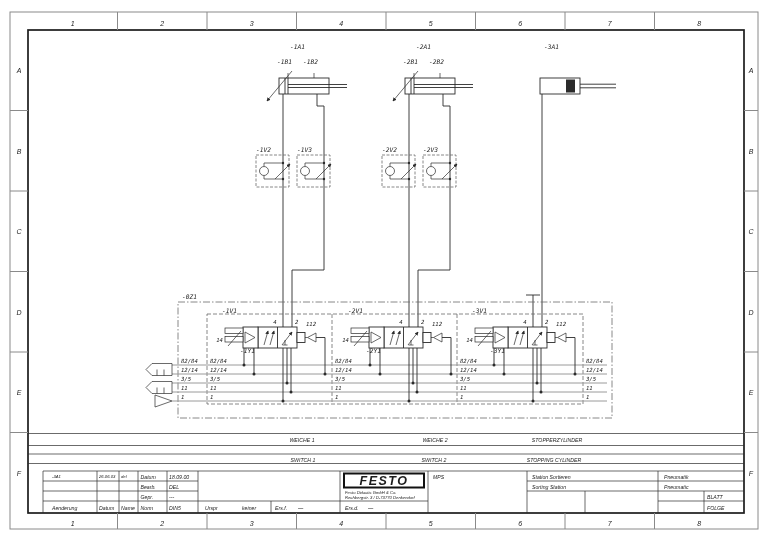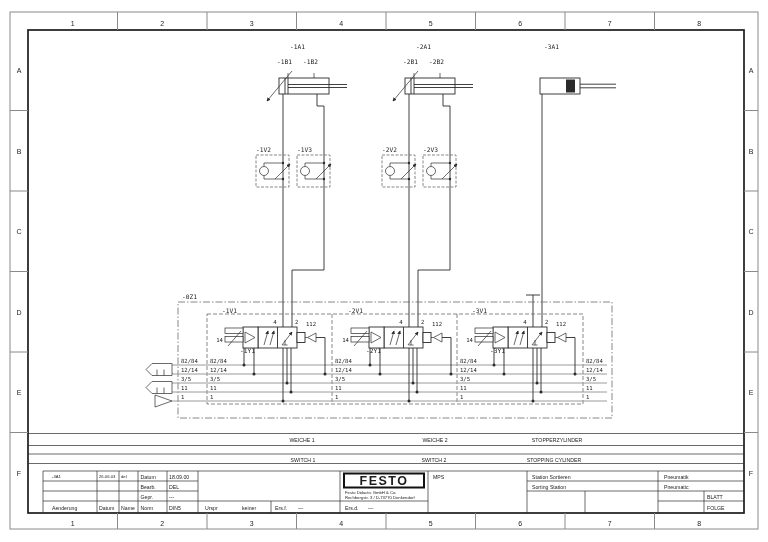--- a/index.html
+++ b/index.html
@@ -1,17 +1,17 @@
 <!DOCTYPE html>
 <html><head>
 <meta charset="utf-8">
 <style>
   html,body{margin:0;padding:0;background:#fff;}
   .page{position:relative;width:768px;height:542px;background:#fff;overflow:hidden;
-        font-family:"DejaVu Sans Mono", monospace;}
+        font-family:"DejaVu Sans Mono", monospace;font-style:italic;}
   svg{position:absolute;left:0;top:0;}
   text{fill:#1c1c1c;}
   .t7{font-size:7px;font-family:"Liberation Sans",sans-serif;}
   .t6{font-size:6.2px;}
   .t55{font-size:5.6px;}
   .tb{font-size:5.2px;font-family:"Liberation Sans",sans-serif;}
   .tbs{font-size:4.2px;font-family:"Liberation Sans",sans-serif;}
   .tlogo{font-size:12.5px;font-weight:bold;letter-spacing:1.5px;font-family:"Liberation Sans",sans-serif;}
   .ln{stroke:#2b2b2b;stroke-width:0.9;fill:none;}
   .lnthin{stroke:#2b2b2b;stroke-width:0.7;fill:none;}

